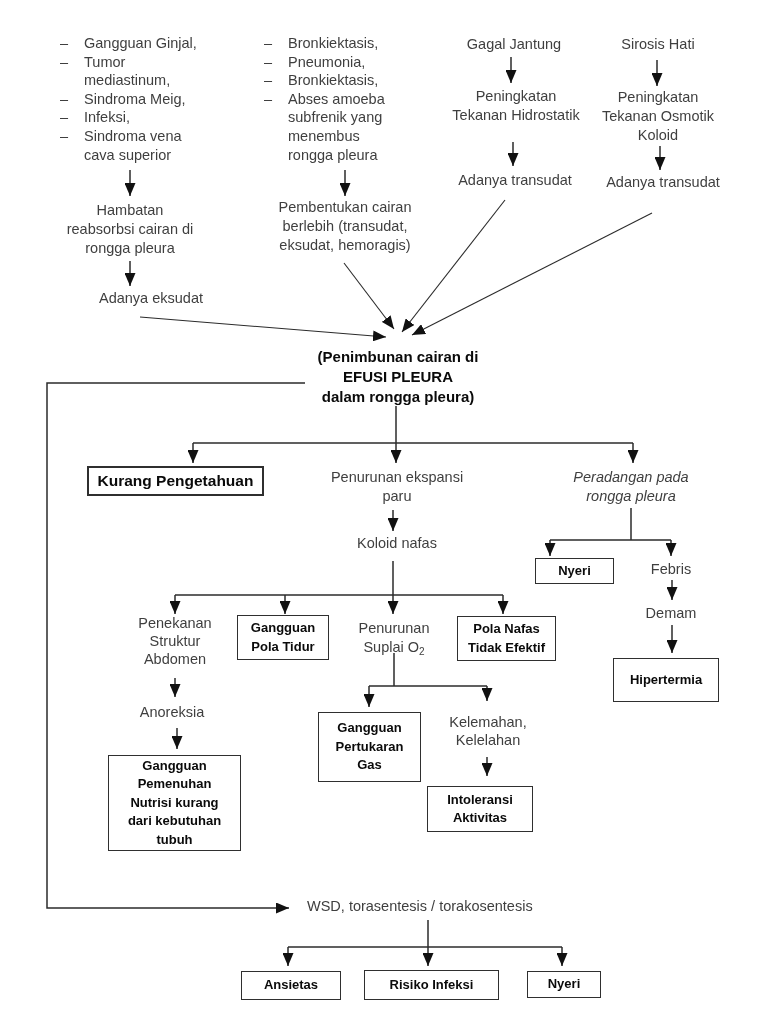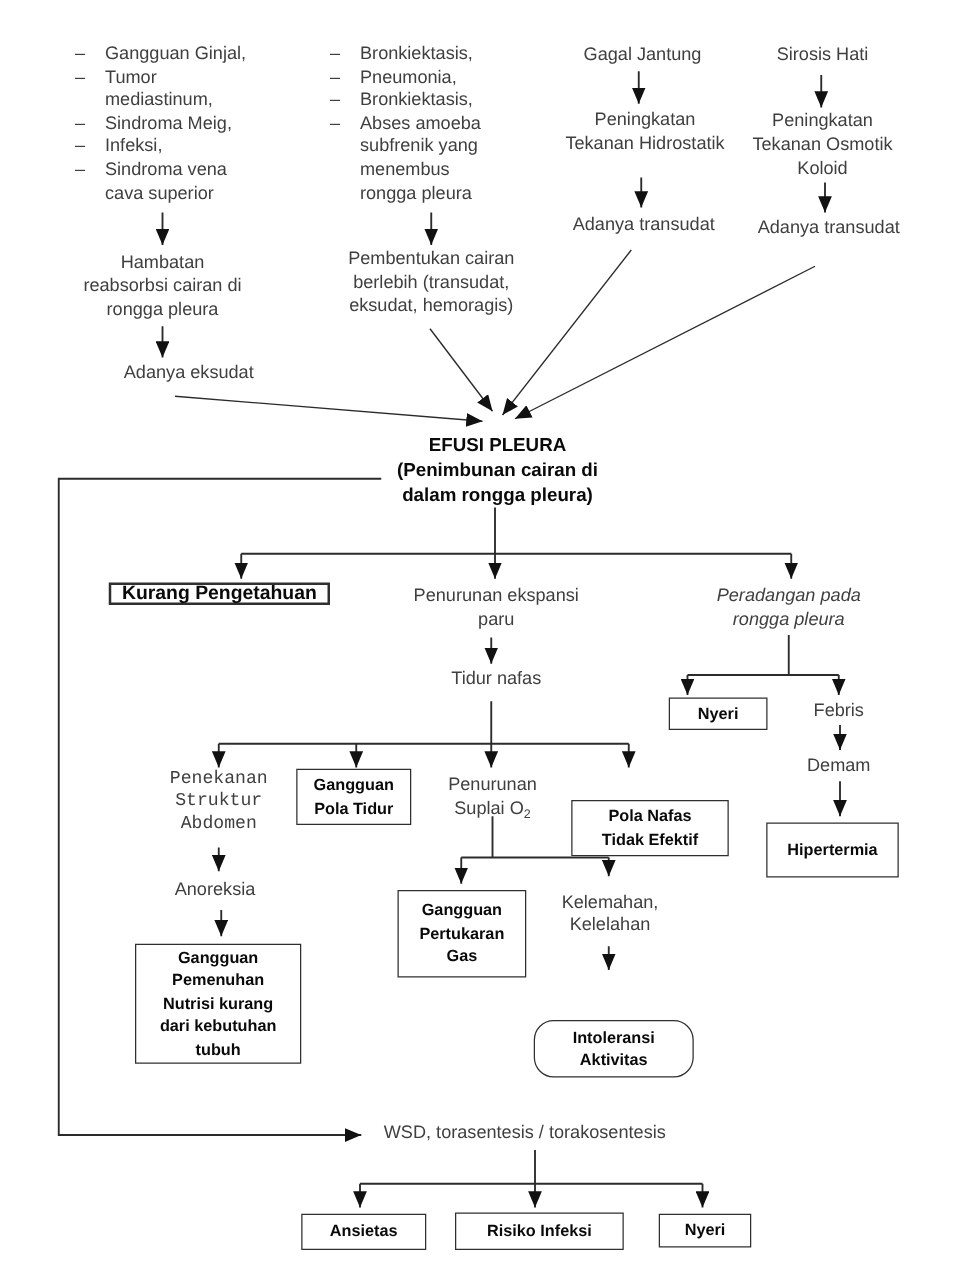--- a/index.html
+++ b/index.html
@@ -223,78 +223,78 @@
 
   <div class="txt" style="left:515px;top:171px;">
     <div class="ln">Adanya transudat</div>
   </div>
   <div class="txt" style="left:663px;top:173px;">
     <div class="ln">Adanya transudat</div>
   </div>
 
   <div class="txt bold" style="left:398px;top:347px;">
 
-  <div class="ln">EFUSI PLEURA</div>
-      <div class="ln">(Penimbunan cairan di</div>
+  <div class="ln">(Penimbunan cairan di</div>
+      <div class="ln">EFUSI PLEURA</div>
       <div class="ln">dalam rongga pleura)</div>
     </div>
 
-  <div class="bx big" style="left:87px;top:466px;width:177px;height:18px;">
+  <div class="bx big" style="left:87px;top:466px;width:177px;height:30px;">
     <div class="ln">Kurang Pengetahuan</div>
   </div>
 
   <div class="txt" style="left:397px;top:468px;">
 
   <div class="ln">Penurunan ekspansi</div>
       <div class="ln">paru</div>
     </div>
 
   <div class="txt" style="left:631px;top:468px;font-style:italic;">
 
   <div class="ln">Peradangan pada</div>
       <div class="ln">rongga pleura</div>
     </div>
 
   <div class="txt" style="left:397px;top:534px;">
-    <div class="ln">Tidur nafas</div>
+    <div class="ln">Koloid nafas</div>
   </div>
 
   <div class="bx" style="left:535px;top:558px;width:79px;height:26px;">
     <div class="ln">Nyeri</div>
   </div>
 
   <div class="txt" style="left:671px;top:560px;">
     <div class="ln">Febris</div>
   </div>
   <div class="txt" style="left:671px;top:604px;">
     <div class="ln">Demam</div>
   </div>
   <div class="bx" style="left:613px;top:658px;width:106px;height:44px;">
     <div class="ln">Hipertermia</div>
   </div>
 
-  <div class="txt lh18" style="left:175px;top:614px;font-family:Liberation Mono, monospace;">
+  <div class="txt lh18" style="left:175px;top:614px;">
 
   <div class="ln">Penekanan</div>
       <div class="ln">Struktur</div>
       <div class="ln">Abdomen</div>
     </div>
 
   <div class="bx" style="left:237px;top:615px;width:92px;height:45px;">
 
   <div class="ln">Gangguan</div>
       <div class="ln">Pola Tidur</div>
     </div>
 
   <div class="txt" style="left:394px;top:619px;">
     <div class="ln">Penurunan</div>
     <div class="ln"><span>Suplai O</span><sub class="o2">2</sub></div>
   </div>
 
-  <div class="bx" style="left:457px;top:640px;width:126px;height:45px;">
+  <div class="bx" style="left:457px;top:616px;width:99px;height:45px;">
 
   <div class="ln">Pola Nafas</div>
       <div class="ln">Tidak Efektif</div>
     </div>
 
   <div class="txt" style="left:172px;top:703px;">
     <div class="ln">Anoreksia</div>
   </div>
 
   <div class="bx" style="left:108px;top:755px;width:133px;height:96px;">
@@ -312,21 +312,21 @@
       <div class="ln">Pertukaran</div>
       <div class="ln">Gas</div>
     </div>
 
   <div class="txt lh18" style="left:488px;top:713px;">
 
   <div class="ln">Kelemahan,</div>
       <div class="ln">Kelelahan</div>
     </div>
 
-  <div class="bx" style="left:427px;top:816px;width:128px;height:46px;border-radius:16px;">
+  <div class="bx" style="left:427px;top:786px;width:106px;height:46px;">
 
   <div class="ln">Intoleransi</div>
       <div class="ln">Aktivitas</div>
     </div>
 
   <div class="txt" style="left:307px;top:897px;transform:none;text-align:left;">
     <div class="ln">WSD, torasentesis / torakosentesis</div>
   </div>
 
   <div class="bx" style="left:241px;top:971px;width:100px;height:29px;">

